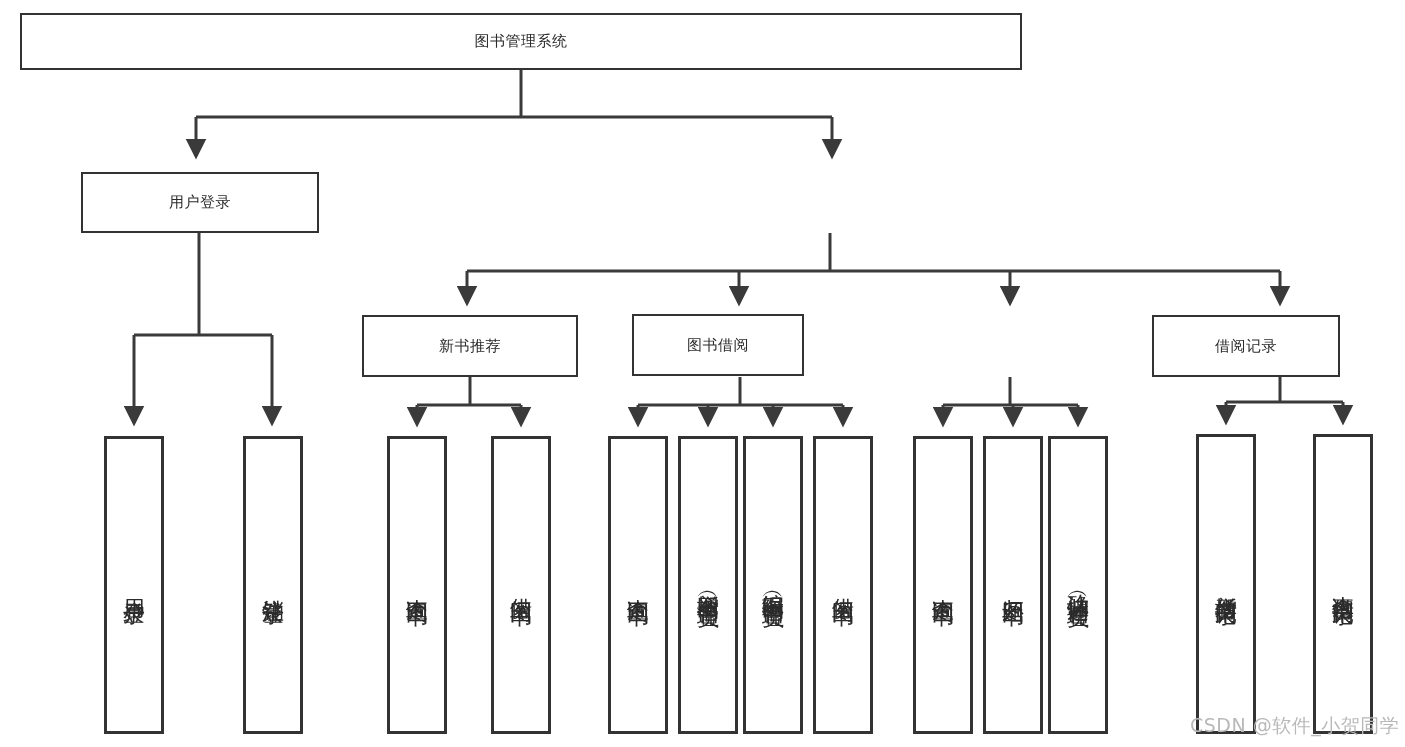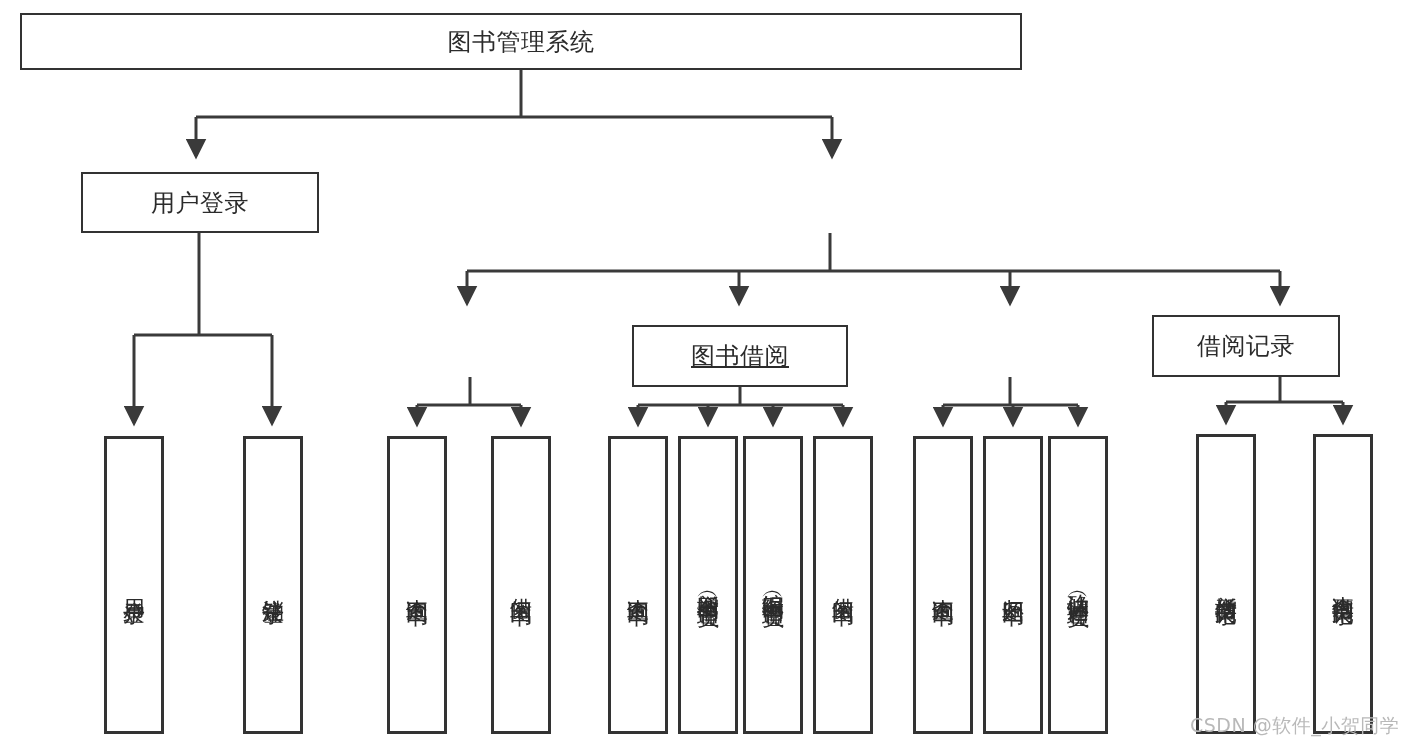--- a/index.html
+++ b/index.html
@@ -30,21 +30,21 @@
     position: absolute;
     box-sizing: border-box;
     border: 2px solid #333333;
     background: #ffffff;
     display: flex;
     align-items: center;
     justify-content: center;
     color: #2b2b2b;
   }
   .node .lbl {
-    font-size: 24px;
+    font-size: 15px;
     line-height: 1.25;
     letter-spacing: 0.5px;
     white-space: nowrap;
   }
   .node.vert {
     border-width: 3px;
   }
   .node.vert .lbl {
     writing-mode: vertical-rl;
     text-orientation: upright;
@@ -117,21 +117,24 @@
   </svg>
 
   <div class="node" style="left:20px; top:13px; width:1002px; height:57px;">
     <span class="lbl">图书管理系统</span>
   </div>
 
   <div class="node" style="left:81px; top:172px; width:238px; height:61px;">
     <span class="lbl">用户登录</span>
   </div>
 
-  <div class="node" style="left:632px; top:325px; width:216px; height:62px;text-decoration:underline;">
+  <div class="node" style="left:362px; top:315px; width:216px; height:62px;">
+    <span class="lbl">新书推荐</span>
+  </div>
+  <div class="node" style="left:632px; top:314px; width:172px; height:62px;">
     <span class="lbl">图书借阅</span>
   </div>
   <div class="node" style="left:1152px; top:315px; width:188px; height:62px;">
     <span class="lbl">借阅记录</span>
   </div>
 
   <div class="node vert" style="left:104px; top:436px; width:60px; height:298px;">
     <span class="lbl">用户登录</span>
   </div>
   <div class="node vert" style="left:243px; top:436px; width:60px; height:298px;">

